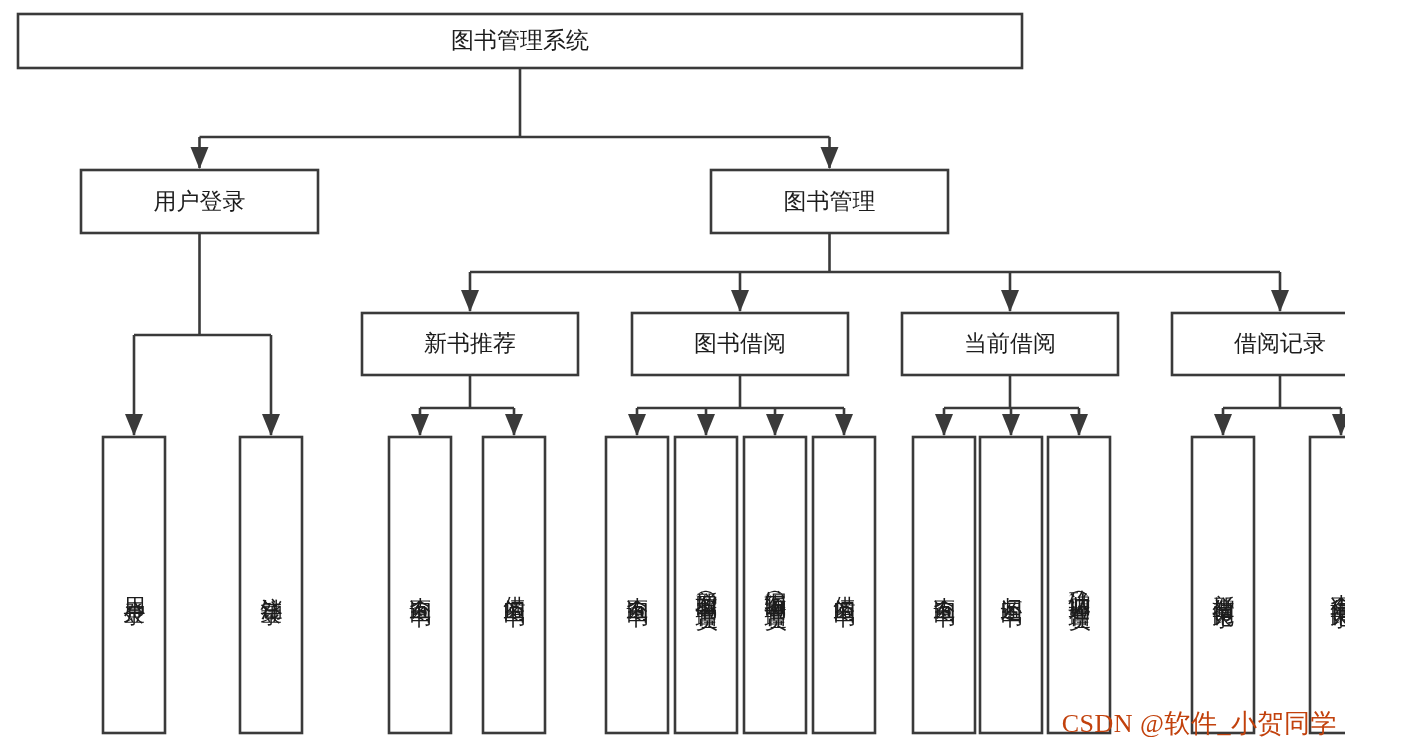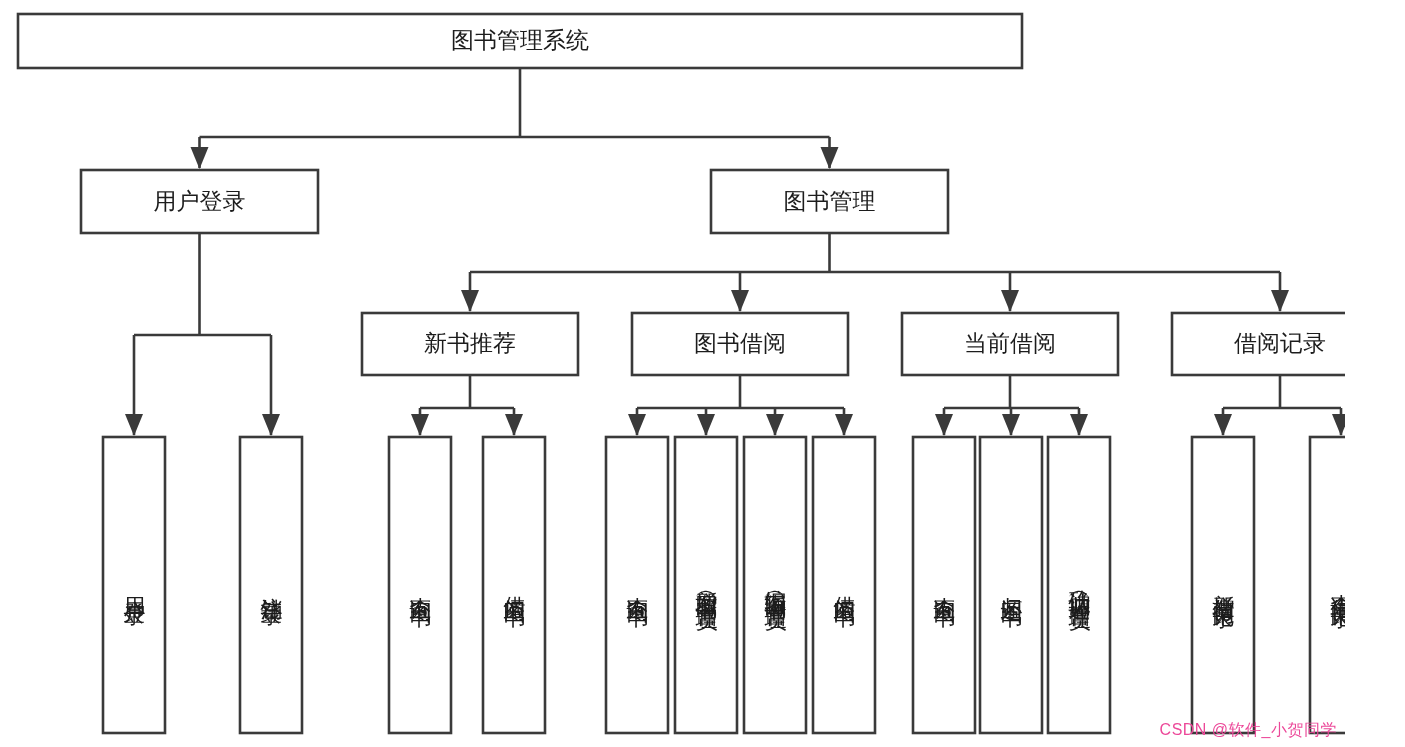--- a/index.html
+++ b/index.html
@@ -60,23 +60,23 @@
     font-size: 22px;
     line-height: 1.22;
     letter-spacing: 3px;
     color: #1c1c1c;
     white-space: nowrap;
   }
   .watermark {
     position: absolute;
     right: 8px;
     bottom: 6px;
-    font-family: Liberation Sans, sans-serif;
-    font-size: 16px;
-    color: #ec4899;
+    font-family: Liberation Serif, serif;
+    font-size: 26px;
+    color: #c2410c;
     letter-spacing: 0.5px;
     white-space: nowrap;
   }
 </style>
 </head>
 <body>
 
 <div id="diagram-root">
 
   <svg class="diagram-canvas" viewBox="0 0 1405 747">

